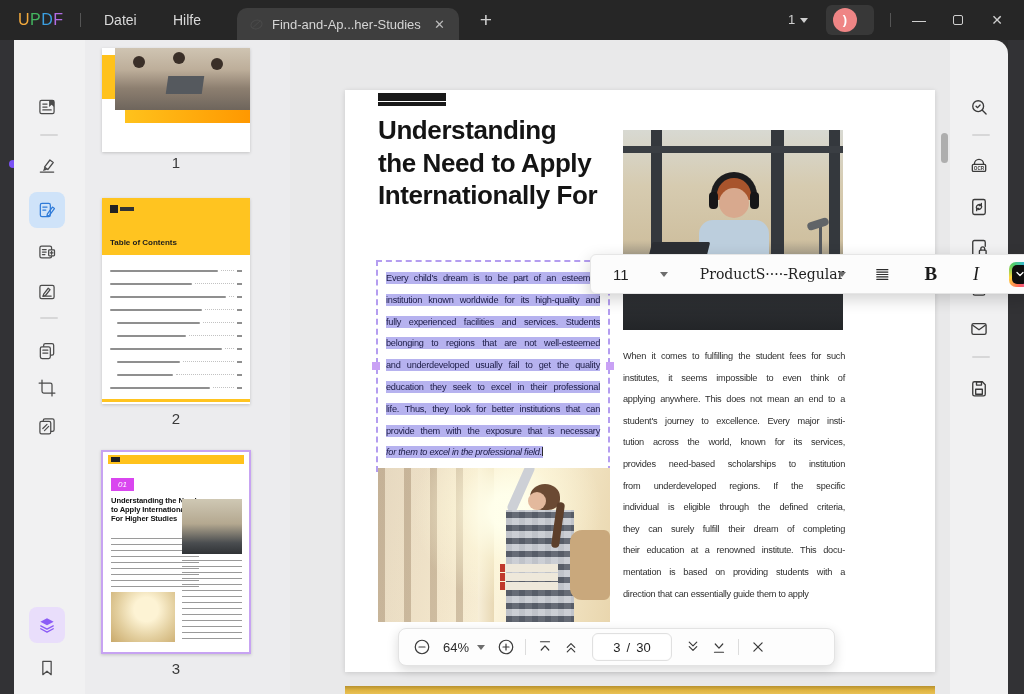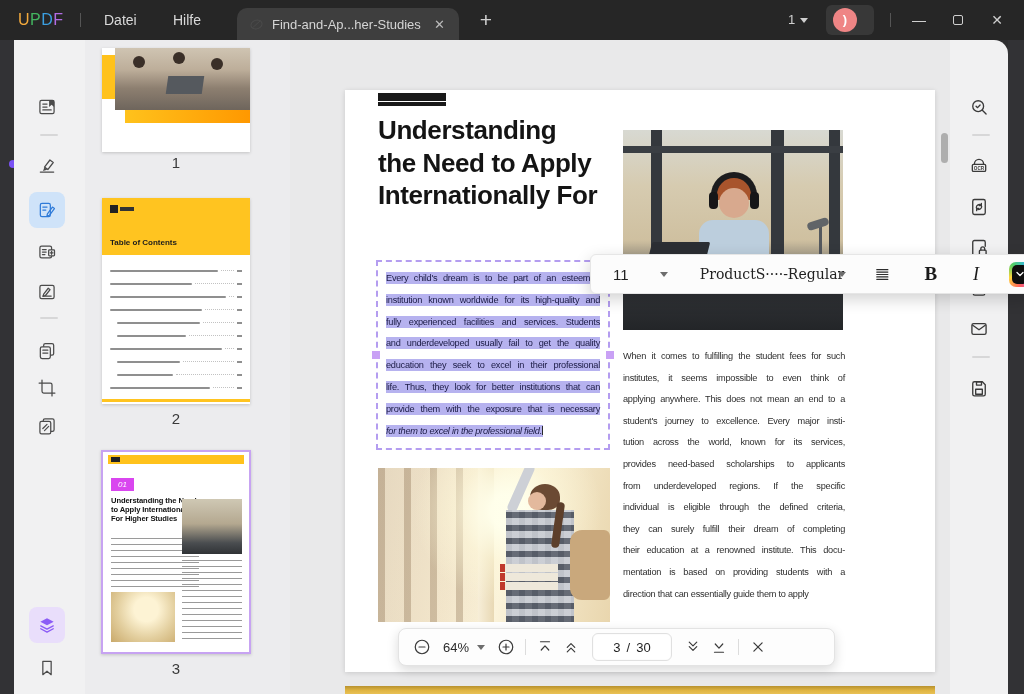--- a/index.html
+++ b/index.html
@@ -442,34 +442,35 @@
       <div class="lamp-head"></div>
       <div class="phone"></div>
     </div>
 
     <div id="sel-block">
       <div class="handle left"></div>
       <div class="handle right"></div>
       <div class="sel-line"><span>Every child's dream is to be part of an esteemed</span></div>
       <div class="sel-line"><span>institution known worldwide for its high-quality and</span></div>
       <div class="sel-line"><span>fully experienced facilities and services. Students</span></div>
+      <div class="sel-line"><span>belonging to regions that are not well-esteemed</span></div>
       <div class="sel-line"><span>and underdeveloped usually fail to get the quality</span></div>
       <div class="sel-line"><span>education they seek to excel in their professional</span></div>
       <div class="sel-line"><span>life. Thus, they look for better institutions that can</span></div>
       <div class="sel-line"><span>provide them with the exposure that is necessary</span></div>
       <div class="sel-line"><span>for them to excel in the professional field.</span></div>
     </div>
 
     <div id="right-col">
       <div class="rc-line">When it comes to fulfilling the student fees for such</div>
       <div class="rc-line">institutes, it seems impossible to even think of</div>
       <div class="rc-line">applying anywhere. This does not mean an end to a</div>
       <div class="rc-line">student's journey to excellence. Every major insti-</div>
       <div class="rc-line">tution across the world, known for its services,</div>
-      <div class="rc-line">provides need-based scholarships to applicants</div>
+      <div class="rc-line">provides need-based scholarships to institution</div>
       <div class="rc-line">from underdeveloped regions. If the specific</div>
       <div class="rc-line">individual is eligible through the defined criteria,</div>
       <div class="rc-line">they can surely fulfill their dream of completing</div>
       <div class="rc-line">their education at a renowned institute. This docu-</div>
       <div class="rc-line">mentation is based on providing students with a</div>
       <div class="rc-line">direction that can essentially guide them to apply</div>
     </div>
 
     <div id="photo-girl">
       <div class="shelves"></div>

